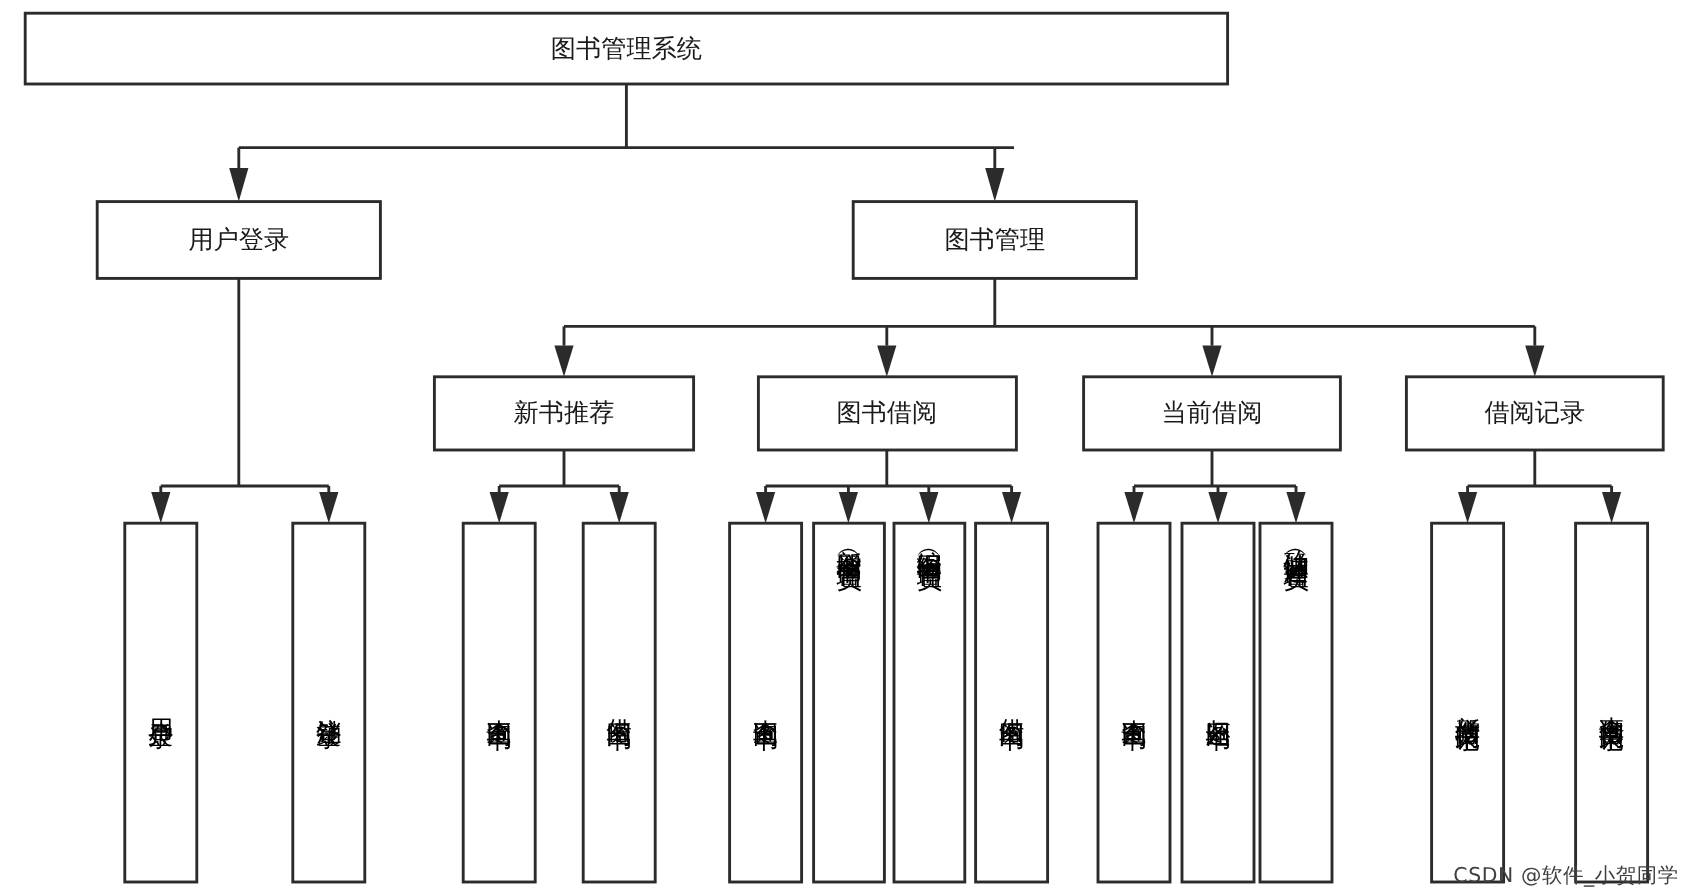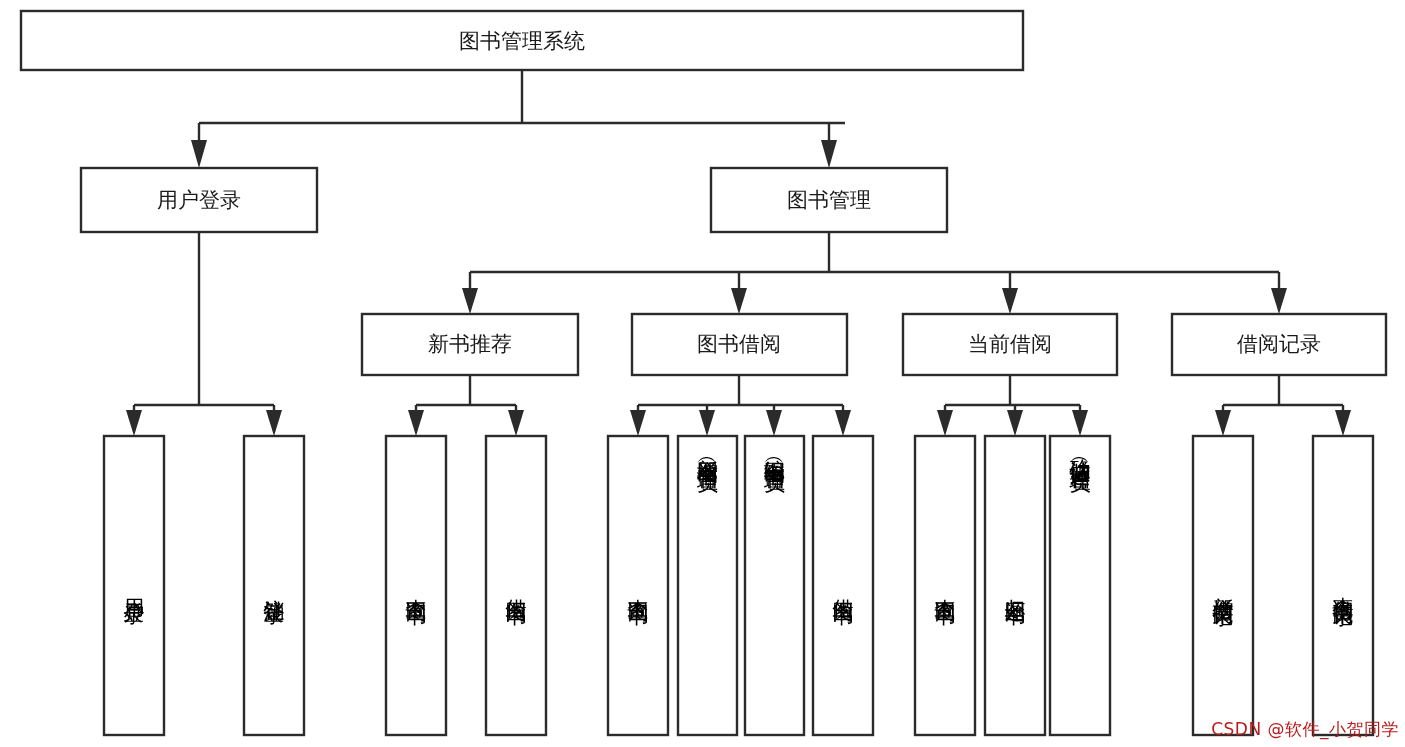--- a/index.html
+++ b/index.html
@@ -49,21 +49,21 @@
     text-orientation: upright;
     letter-spacing: 2px;
     white-space: pre;
   }
   .watermark {
     position: absolute;
     right: 6px;
     bottom: 6px;
     font-family: "DejaVu Sans", "Liberation Sans", sans-serif;
     font-size: 17px;
-    color: #b91c1c;
+    color: #404040;
     letter-spacing: 0.5px;
     white-space: nowrap;
     pointer-events: none;
   }
 </style>
 </head>
 <body>
 
 <svg id="diagram" viewBox="0 0 1405 747" xmlns="http://www.w3.org/2000/svg">
 

